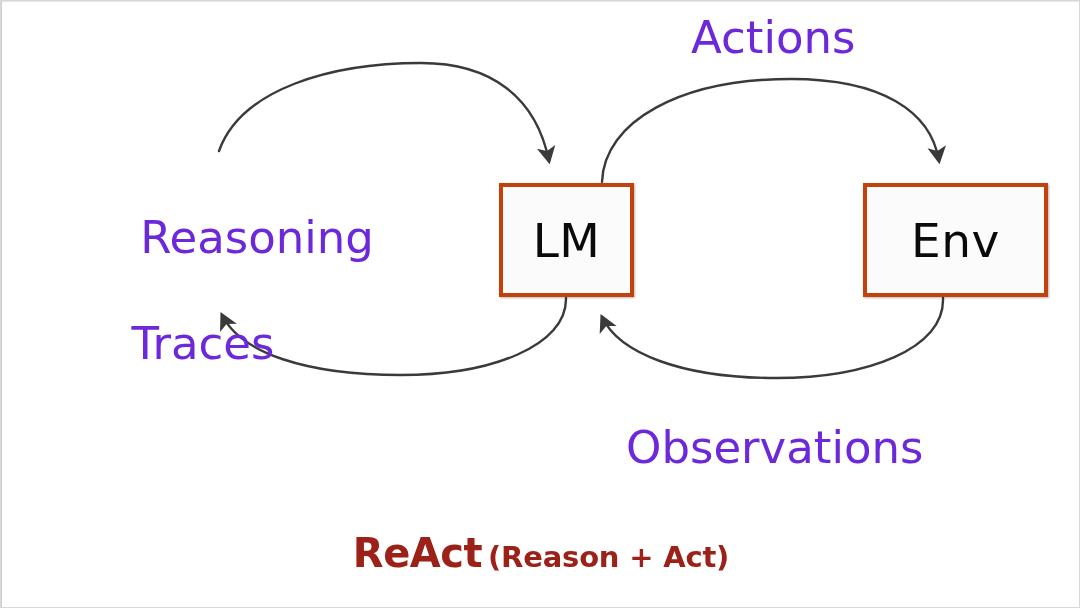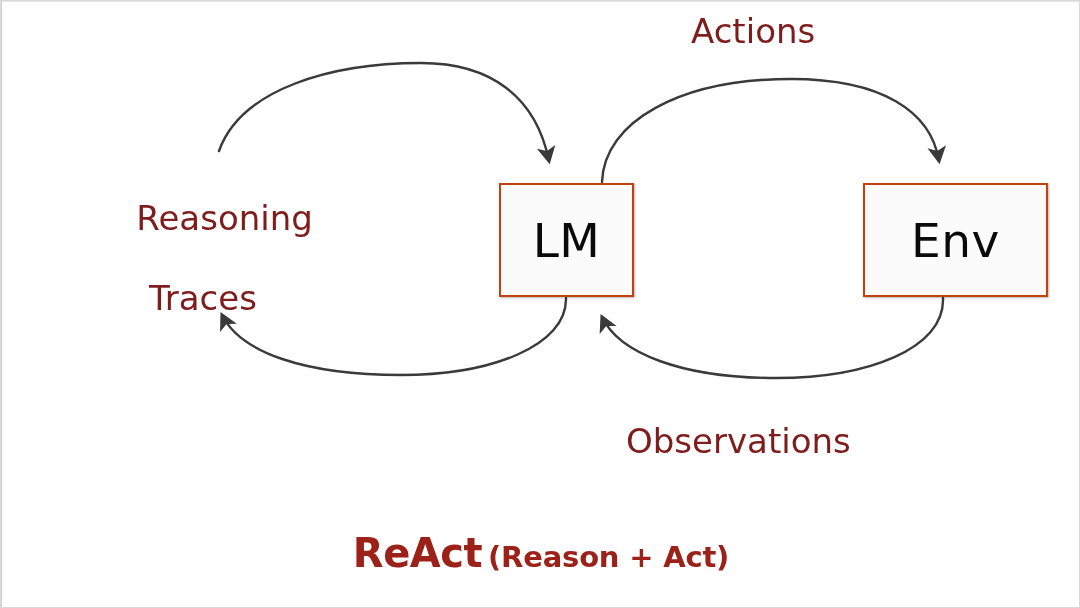--- a/index.html
+++ b/index.html
@@ -35,21 +35,21 @@
   #arrow-layer {
     position: absolute;
     left: 0; top: 0;
     width: 1080px;
     height: 608px;
   }
   .node-box {
     position: absolute;
     box-sizing: border-box;
     background: #fbfbfb;
-    border: 2px solid #c2410c;
+    border: 4px solid #c2410c;
     box-shadow: 1px 1px 2px rgba(0,0,0,0.28);
     display: flex;
     align-items: center;
     justify-content: center;
   }
   .node-label {
     font-family: "DejaVu Sans", sans-serif;
     font-size: 47px;
     font-weight: 400;
     color: #0a0a0a;
@@ -64,23 +64,23 @@
   }
   #node-env {
     left: 862px;
     top: 182px;
     width: 185px;
     height: 114px;
   }
   .edge-label {
     position: absolute;
     font-family: "DejaVu Sans", sans-serif;
-    font-size: 34px;
+    font-size: 45px;
     font-weight: 400;
-    color: #7f1d1d;
+    color: #6d28d9;
     line-height: 1.18;
     white-space: pre;
     letter-spacing: 0px;
   }
   #label-actions {
     left: 690px;
     top: 10px;
   }
   #label-observations {
     left: 625px;

